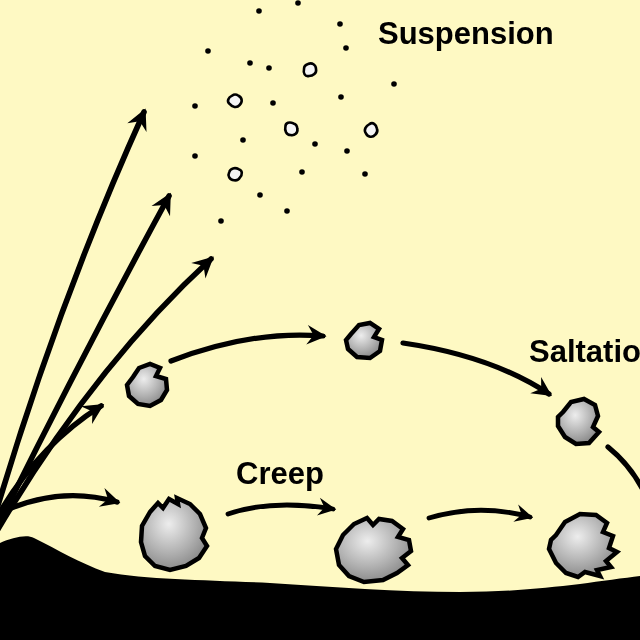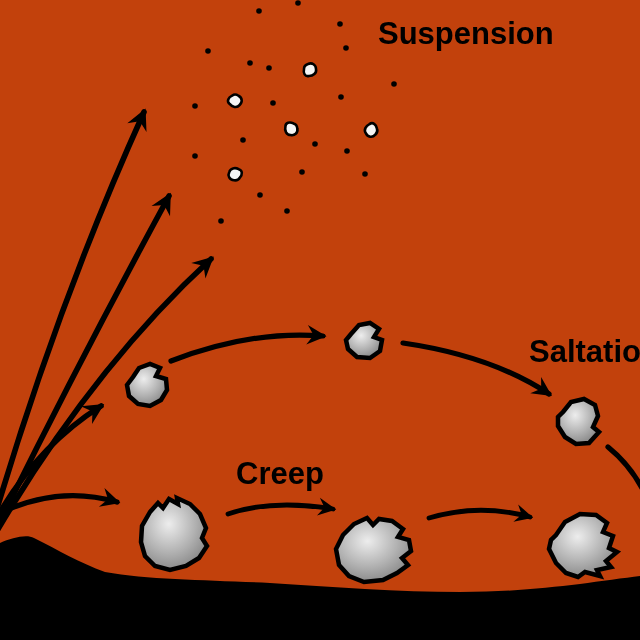--- a/index.html
+++ b/index.html
@@ -1,20 +1,20 @@
 <!DOCTYPE html>
 <html><head>
 <meta charset="utf-8">
 <style>
   html,body{margin:0;padding:0;background:#ffffff;}
   .stage{
     position:relative;
     width:640px;height:640px;
     overflow:hidden;
-    background:#c2410c;
+    background:#fef9c3;
     font-family:"Liberation Sans", sans-serif;
   }
   svg{display:block;}
   .label{
     font-family:"Liberation Sans", sans-serif;
     font-weight:bold;
     font-size:31px;
     fill:#000000;
   }
   .stroke-line{

